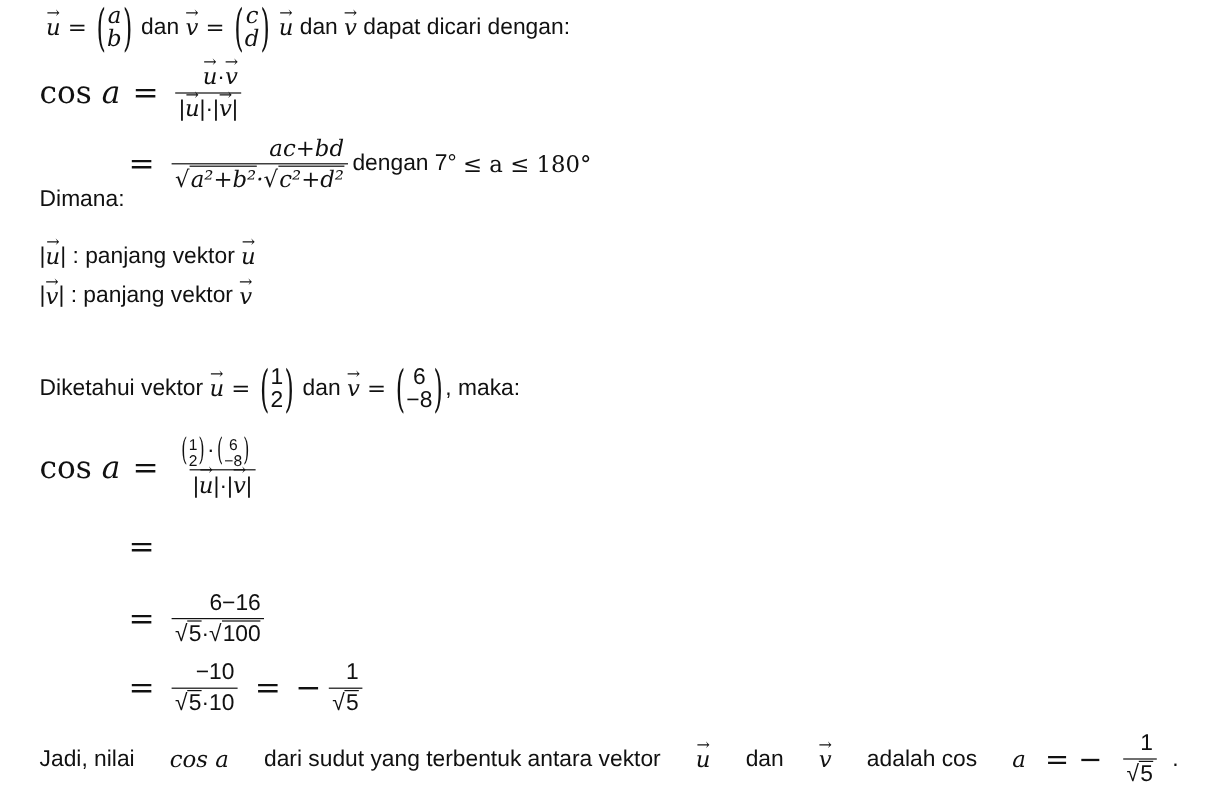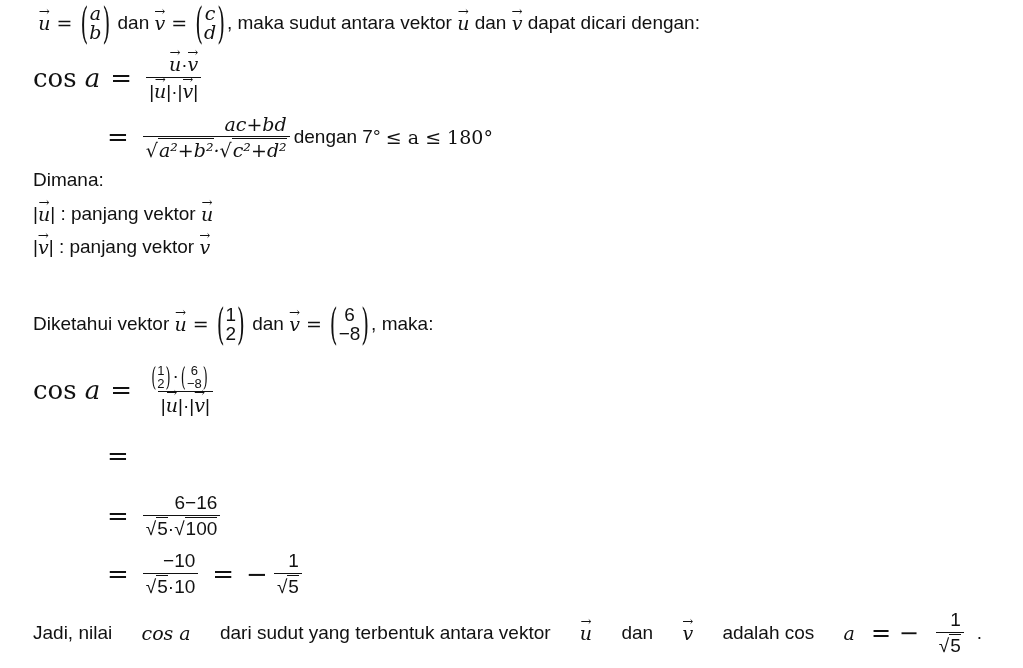--- a/index.html
+++ b/index.html
@@ -46,21 +46,21 @@
   <span class="vec">v</span>
   <span class="mr" style="margin:0 6px;">=</span>
   <span class="pm">
     <span class="par">(</span>
     <span class="stack m">
         <span>c</span>
         <span>d</span>
       </span>
     <span class="par">)</span>
   </span>
-  <span>, maka sudut antara vektor</span>&nbsp;
+  &nbsp;
   <span class="vec">u</span>&nbsp;
   <span>dan</span>&nbsp;
   <span class="vec">v</span>&nbsp;
   <span>dapat dicari dengan:</span>
 </div>
 
 <div class="abs line" style="left:33px; top:50px; height:56px;">
   <span class="eqlhs"><span>cos </span><span class="m">a</span></span>
   <span class="eqsign">=</span>
   <span class="frac">
@@ -72,21 +72,21 @@
 <div class="abs line" style="left:107px; top:108px; height:58px;">
   <span class="eqsign" style="margin-left:0;">=</span>
   <span class="frac">
     <span class="num m">ac+bd</span>
     <span class="den m">√<span class="sqrt"><span class="rad">a²+b²</span></span>·√<span class="sqrt"><span class="rad">c²+d²</span></span></span>
   </span>
   <span>dengan 7°</span>&nbsp;
   <span class="mr">≤ a ≤ 180°</span>
 </div>
 
-<div class="abs" style="left:33px; top:169px;">Dimana:</div>
+<div class="abs" style="left:33px; top:156px;">Dimana:</div>
 <div class="abs line" style="left:33px; top:203px;">
   |<span class="vec">u</span>|&nbsp;<span>: panjang vektor</span>&nbsp;<span class="vec">u</span>
 </div>
 <div class="abs line" style="left:33px; top:236px;">
   |<span class="vec">v</span>|&nbsp;<span>: panjang vektor</span>&nbsp;<span class="vec">v</span>
 </div>
 
 <div class="abs line" style="left:33px; top:302px; height:44px;">
   <span>Diketahui vektor</span>&nbsp;
   <span class="vec">u</span>

